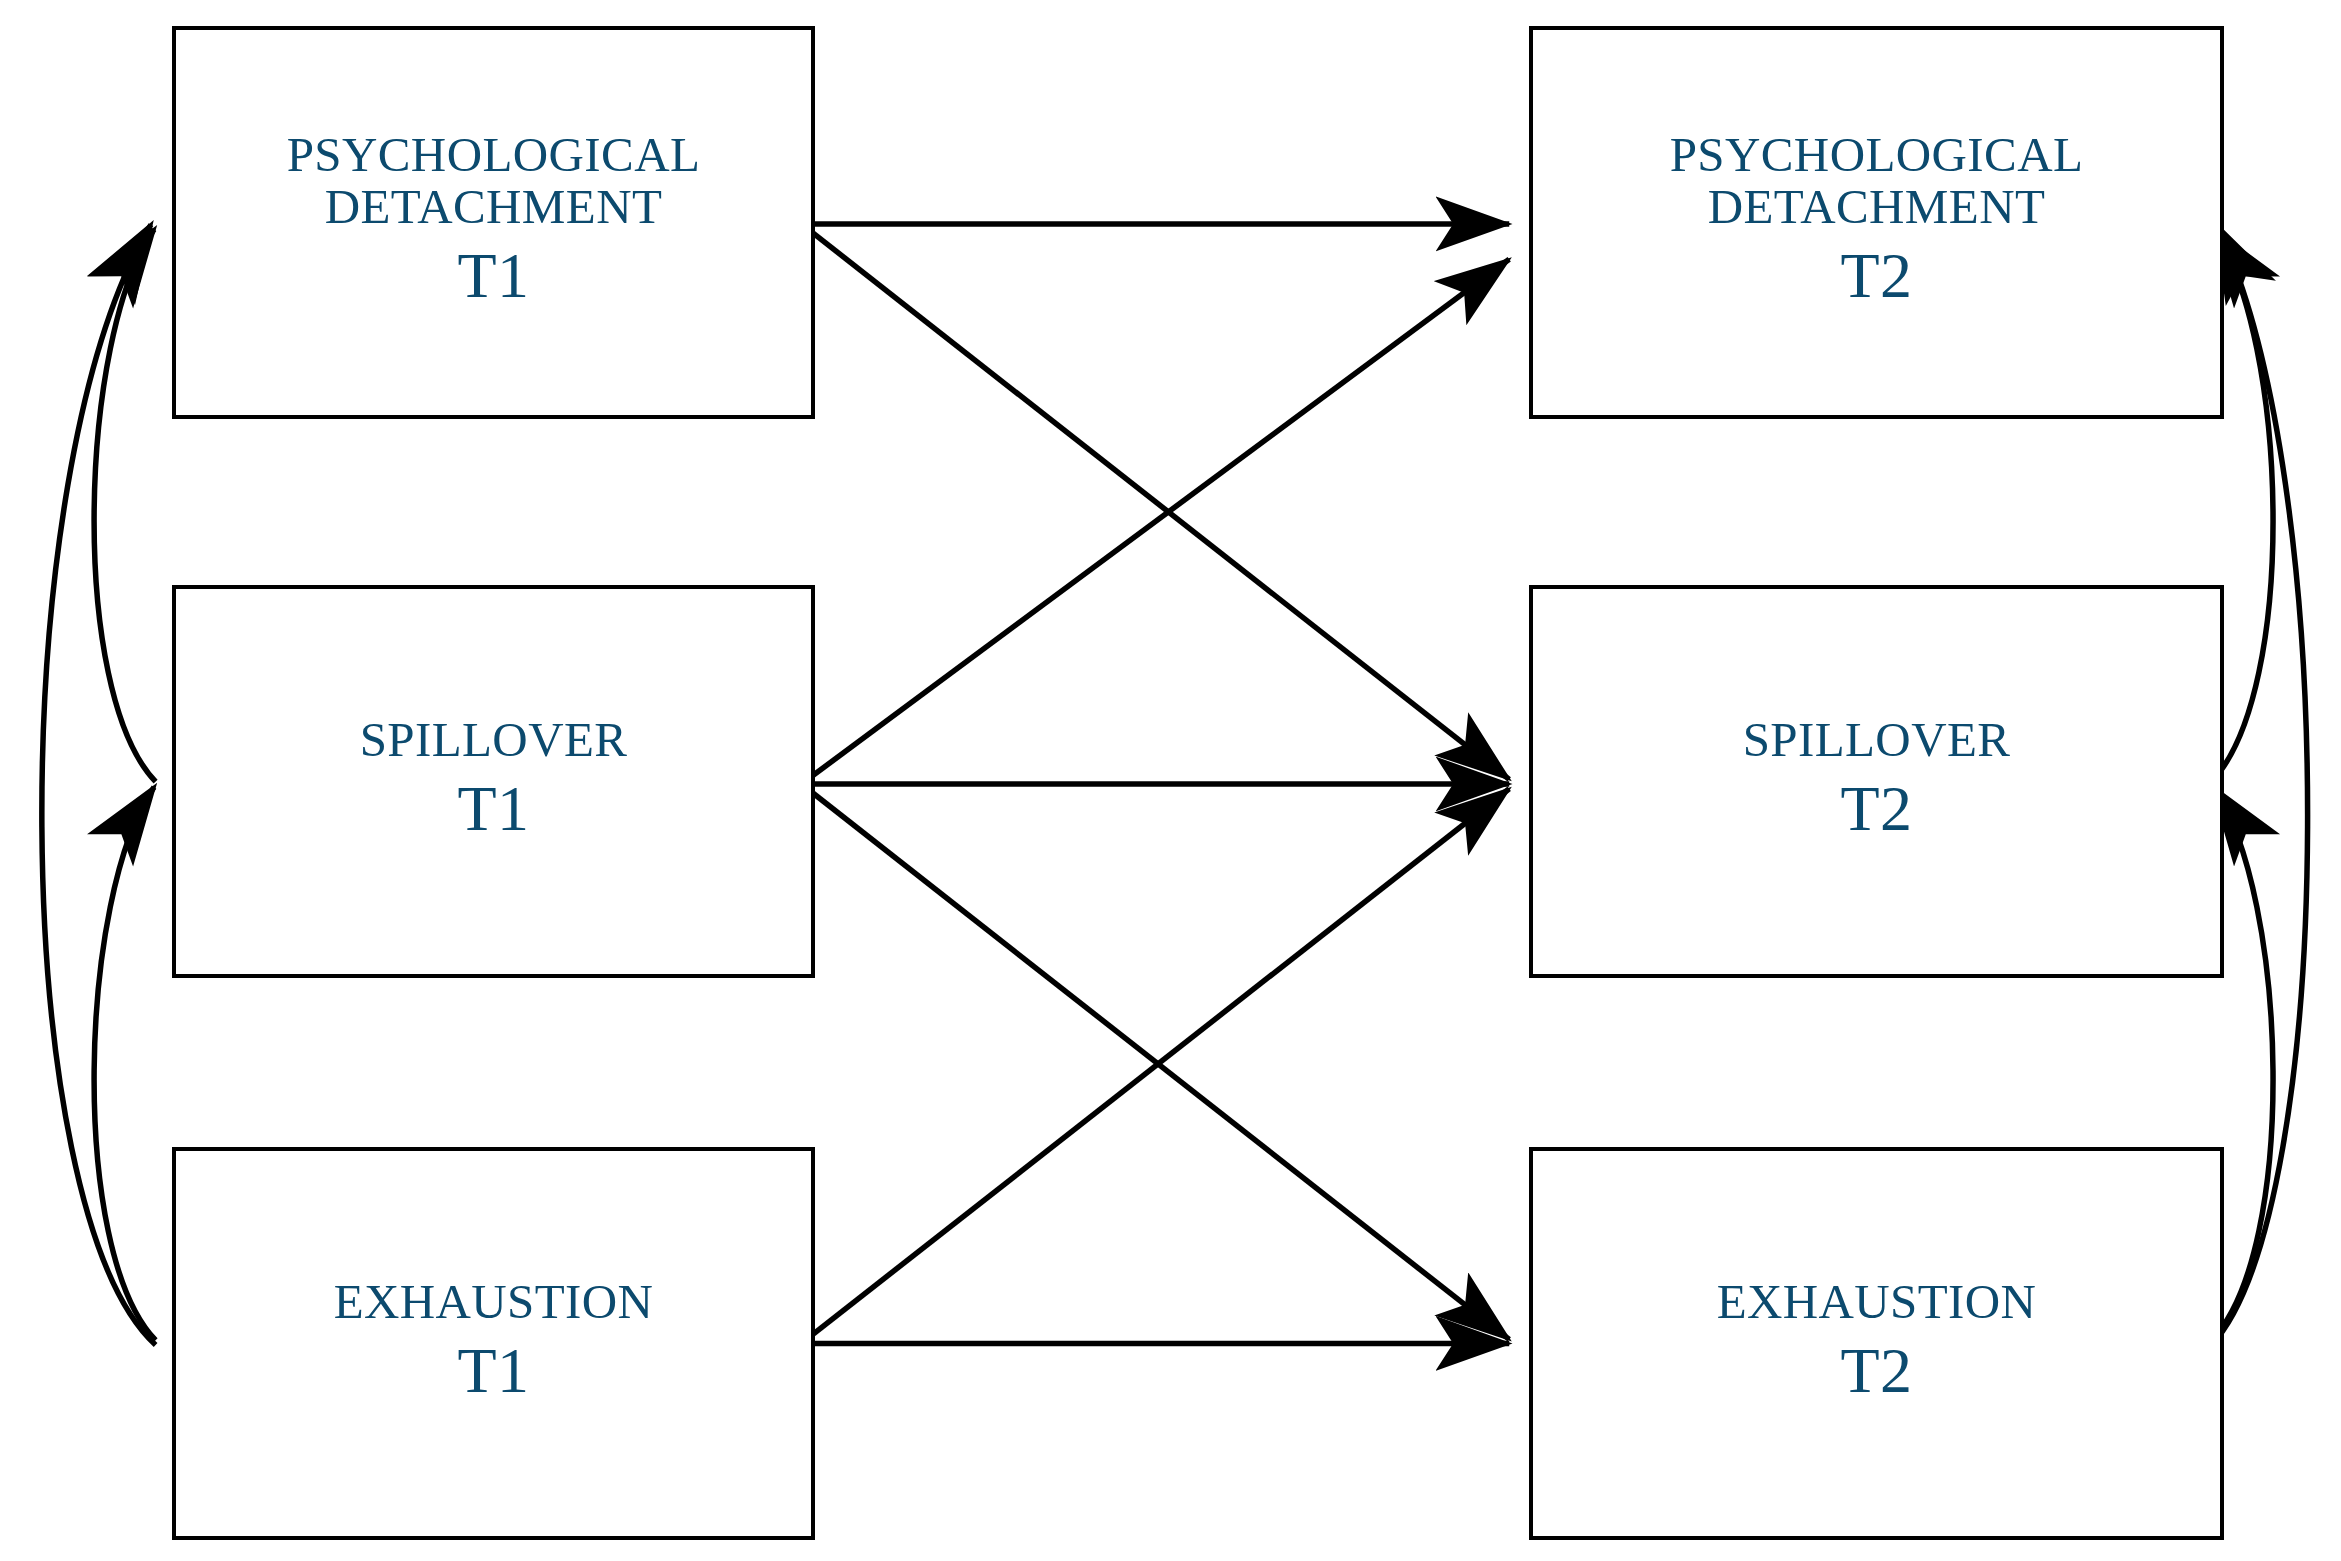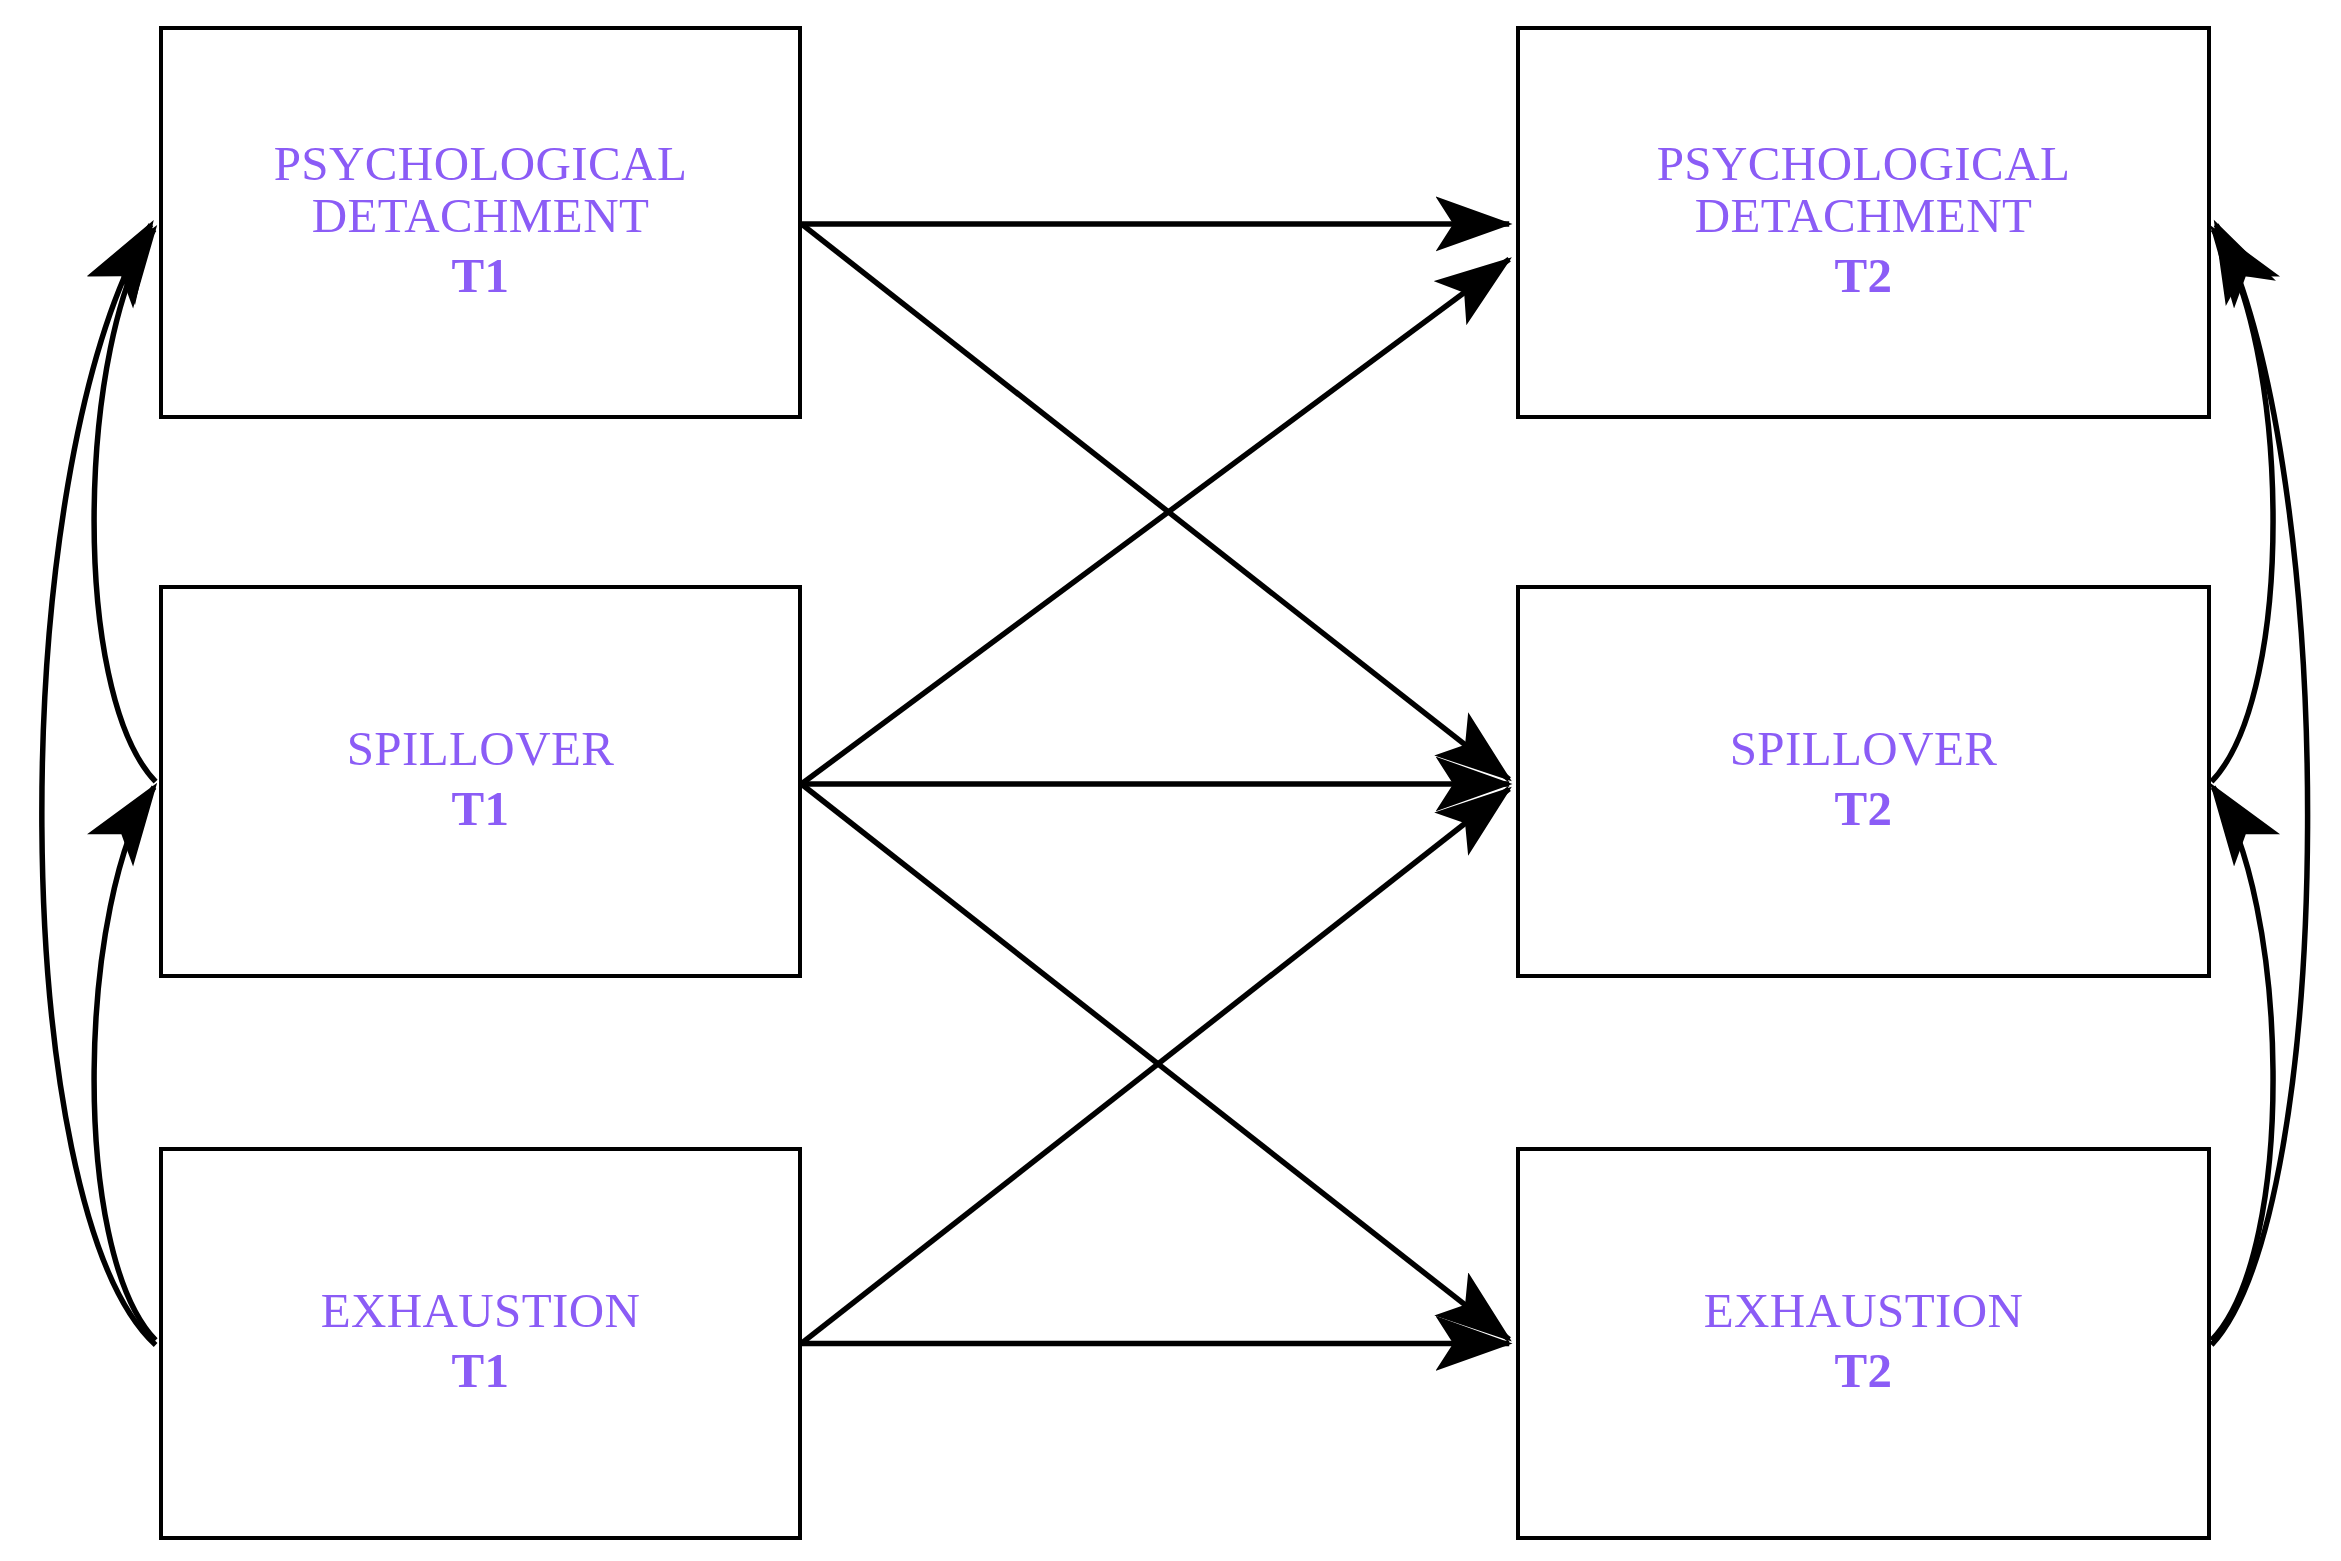--- a/index.html
+++ b/index.html
@@ -10,34 +10,35 @@
     position:absolute;
     box-sizing:border-box;
     border:4.7px solid #000;
     background:#fff;
     display:flex;
     flex-direction:column;
     align-items:center;
     justify-content:center;
     text-align:center;
     font-family:"Liberation Serif",serif;
-    color:#8b5cf6;
+    color:#0c4a6e;
     z-index:3;
+    margin-left:13px;
   }
   .node .ttl{
     font-size:49px;
     line-height:1.06;
     font-weight:400;
     letter-spacing:0.4px;
     white-space:pre-line;
   }
   .node .wave{
-    font-size:49px;
+    font-size:64px;
     line-height:1.25;
-    font-weight:700;
+    font-weight:400;
     letter-spacing:0.4px;
     margin-top:3.1px;
   }
 </style>
 </head>
 <body>
 
 <div id="stage">
 
   <svg id="edges" viewBox="0 0 2981 1987">

